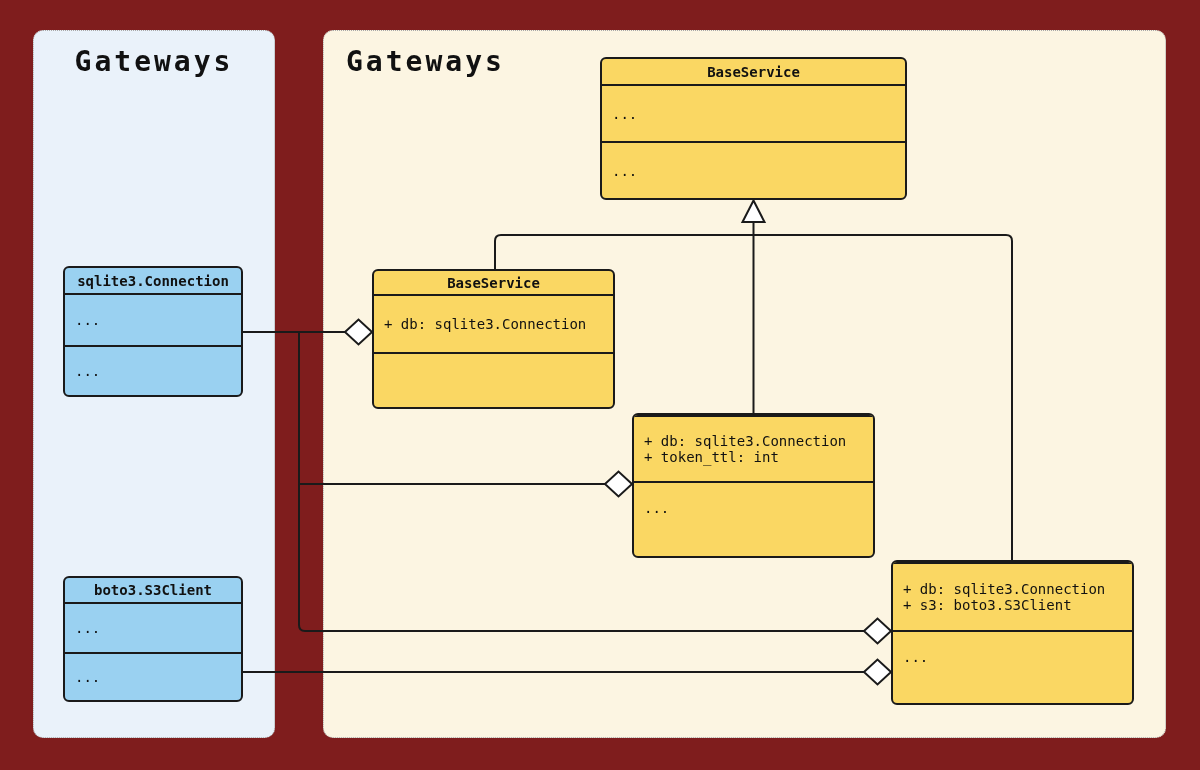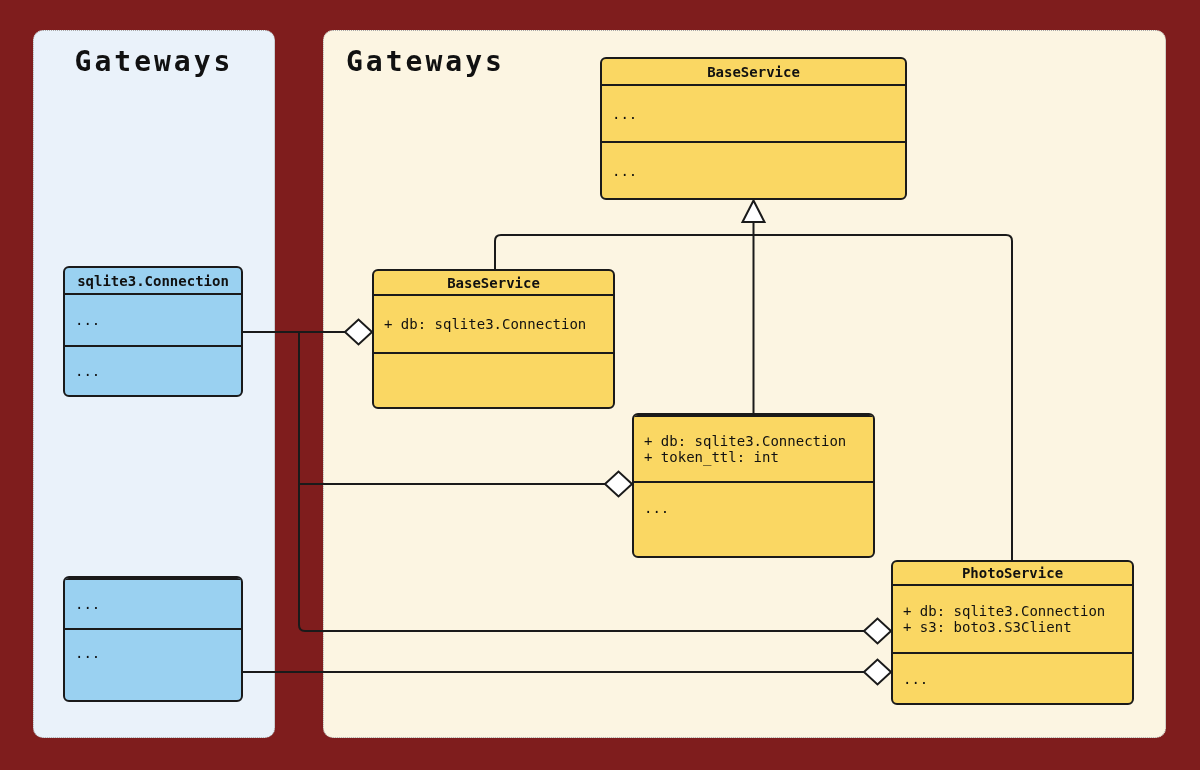--- a/index.html
+++ b/index.html
@@ -97,41 +97,41 @@
     <div class="cls-comp" style="height:66px;">
       <div class="cls-line">+ db: sqlite3.Connection</div>
       <div class="cls-line">+ token_ttl: int</div>
     </div>
     <div class="cls-comp" style="height:52px;">
       <div class="cls-line">...</div>
     </div>
   </div>
 
   <div class="cls cls-yellow" style="left:891px; top:560px; width:243px; height:145px;">
-    <div class="cls-title" style="height:22px;">PhotoService</div>
     <div class="cls-comp" style="height:68px;">
       <div class="cls-line">+ db: sqlite3.Connection</div>
       <div class="cls-line">+ s3: boto3.S3Client</div>
     </div>
     <div class="cls-comp" style="height:51px;">
       <div class="cls-line">...</div>
     </div>
   </div>
 
   <div class="cls cls-blue" style="left:63px; top:266px; width:180px; height:131px;">
     <div class="cls-title" style="height:25px;">sqlite3.Connection</div>
     <div class="cls-comp" style="height:52px;">
       <div class="cls-line">...</div>
     </div>
     <div class="cls-comp" style="height:50px;">
       <div class="cls-line">...</div>
     </div>
   </div>
 
   <div class="cls cls-blue" style="left:63px; top:576px; width:180px; height:126px;">
+    <div class="cls-title" style="height:24px;">boto3.S3Client</div>
     <div class="cls-comp" style="height:50px;">
       <div class="cls-line">...</div>
     </div>
     <div class="cls-comp" style="height:48px;">
       <div class="cls-line">...</div>
     </div>
   </div>
 
 </div>
 

